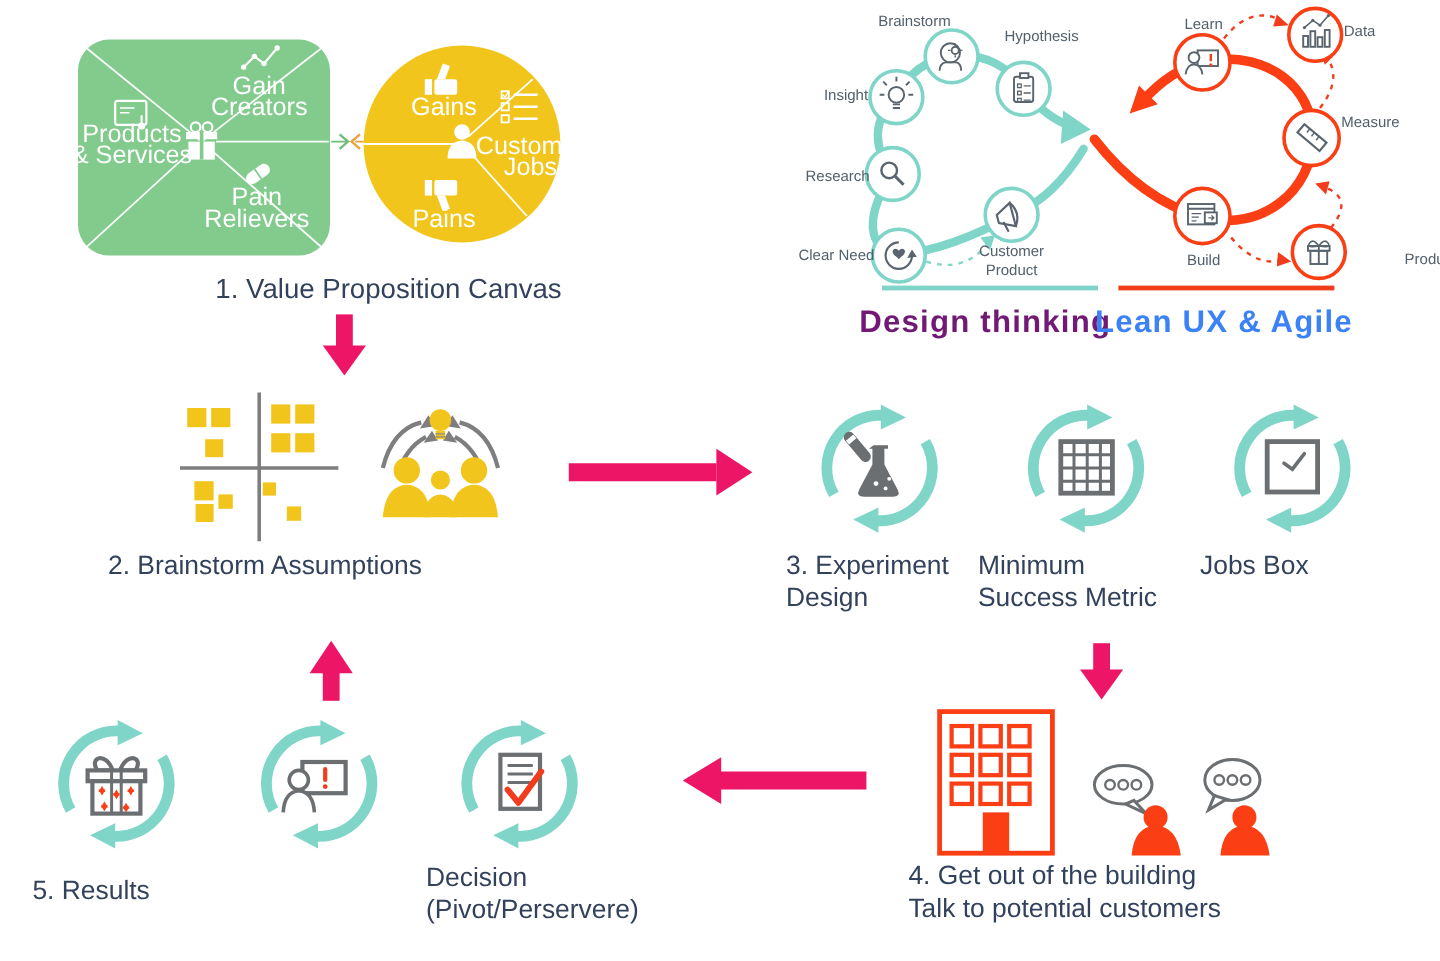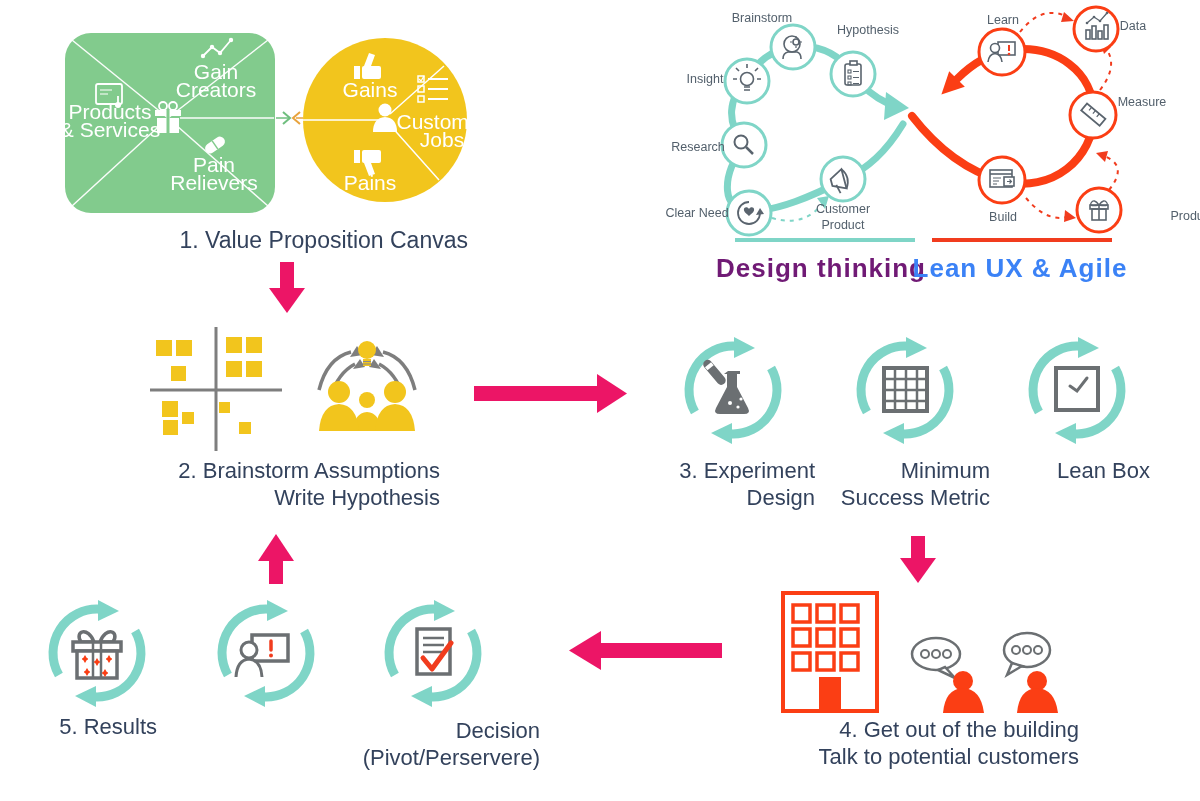--- a/index.html
+++ b/index.html
@@ -1,19 +1,19 @@
 <!DOCTYPE html>
 <html><head>
 <meta charset="utf-8">
 <style>
   html,body{margin:0;padding:0;background:#fff;}
   #stage{position:relative;width:1200px;height:801px;background:#ffffff;overflow:hidden;
          font-family:"Liberation Sans",sans-serif;}
   .abs{position:absolute;}
-  .lbl{position:absolute;color:#33425C;font-size:22px;line-height:27px;text-align:right;}
+  .lbl{position:absolute;color:#33425C;font-size:22px;line-height:27px;text-align:left;}
   .lbl-sm{position:absolute;color:#53606C;font-size:12.5px;line-height:16px;text-align:center;}
   .wlbl{position:absolute;color:#ffffff;font-size:21px;line-height:18px;text-align:center;}
   .title1{position:absolute;color:#33425C;font-size:23px;text-align:right;}
   .btitle{position:absolute;font-size:26px;font-weight:bold;letter-spacing:1px;text-align:center;}
   .tteal{color:#701a75;}
   .tred{color:#3b82f6;}
   .cycle{position:absolute;width:110px;height:110px;}
   .cycle svg{position:absolute;left:0;top:0;}
   svg{display:block;}
 </style>
@@ -325,21 +325,20 @@
       <path d="M48,103 Q49,85 62,84 Q75,85 76,103 Z"></path>
       <circle cx="34" cy="64" r="11"></circle>
       <path d="M14,103 Q16,77 34,76 Q52,77 54,103 Z"></path>
       <circle cx="90" cy="64" r="11"></circle>
       <path d="M70,103 Q72,77 90,76 Q108,77 110,103 Z"></path>
     </g>
   </svg>
 
   <div class="lbl" style="left:90px;top:457px;width:350px">
     <div>2. Brainstorm Assumptions</div>
-      <div>Write Hypothesis</div>
   </div>
 
   <div class="cycle" style="left:678px;top:335px">
     <div class="ring">
         <svg width="110" height="110" viewBox="0 0 110 110">
           <path d="M 16.9 77 A 44 44 0 0 1 58.8 11.2" fill="none" stroke="#7FD5C7" stroke-width="9"></path>
           <polygon points="56,2 56,23 77,13" fill="#7FD5C7"></polygon>
           <path d="M 93.1 33 A 44 44 0 0 1 51.2 98.8" fill="none" stroke="#7FD5C7" stroke-width="9"></path>
           <polygon points="54,88 54,109 33,98" fill="#7FD5C7"></polygon>
         </svg>
@@ -385,21 +384,21 @@
   </div>
 
   <div class="lbl" style="left:655px;top:457px;width:160px">
     <div>3. Experiment</div>
       <div>Design</div>
   </div>
   <div class="lbl" style="left:815px;top:457px;width:175px">
     <div>Minimum</div>
       <div>Success Metric</div>
   </div>
-  <div class="lbl" style="left:1000px;top:457px;width:150px">Lean Box</div>
+  <div class="lbl" style="left:1000px;top:457px;width:150px">Jobs Box</div>
 
   <svg class="abs" style="left:780px;top:590px" width="100" height="125" viewBox="0 0 100 125">
     <rect x="3" y="3" width="94" height="118" fill="#ffffff" stroke="#FB3E14" stroke-width="4"></rect>
     <g fill="none" stroke="#FB3E14" stroke-width="3.5">
       <rect x="13" y="15" width="17" height="17"></rect>
         <rect x="37" y="15" width="17" height="17"></rect>
         <rect x="61" y="15" width="17" height="17"></rect>
       <rect x="13" y="39" width="17" height="17"></rect>
         <rect x="37" y="39" width="17" height="17"></rect>
         <rect x="61" y="39" width="17" height="17"></rect>
@@ -495,19 +494,19 @@
           <polygon points="54,88 54,109 33,98" fill="#7FD5C7"></polygon>
         </svg>
       </div>
     <svg width="110" height="110" viewBox="0 0 110 110">
       <rect x="39" y="31" width="33" height="45" fill="#ffffff" stroke="#6B6F72" stroke-width="3.5"></rect>
       <path d="M45,40 H66 M45,47 H66 M45,54 H66" stroke="#6B6F72" stroke-width="2.5" fill="none"></path>
       <path d="M45,60 L54,71 L73,45" fill="none" stroke="#F13C1E" stroke-width="5" stroke-linecap="round" stroke-linejoin="round"></path>
     </svg>
   </div>
 
-  <div class="lbl" style="left:27px;top:713px;width:130px">5. Results</div>
+  <div class="lbl" style="left:27px;top:728px;width:130px">5. Results</div>
   <div class="lbl" style="left:355px;top:717px;width:185px">
     <div>Decision</div>
       <div>(Pivot/Perservere)</div>
   </div>
 
 </div>
 
 </body></html>

